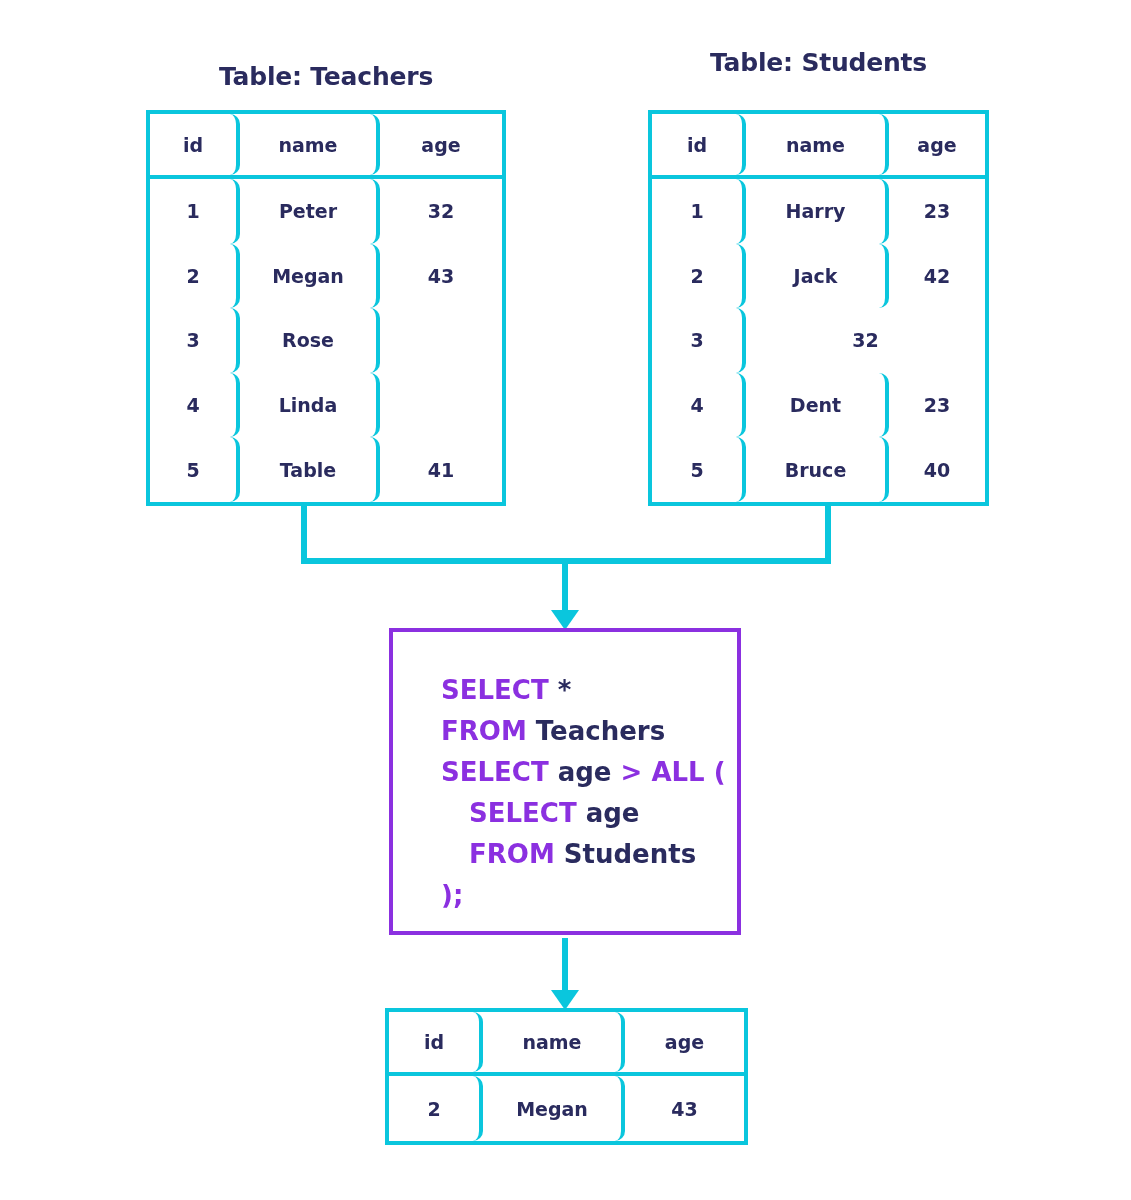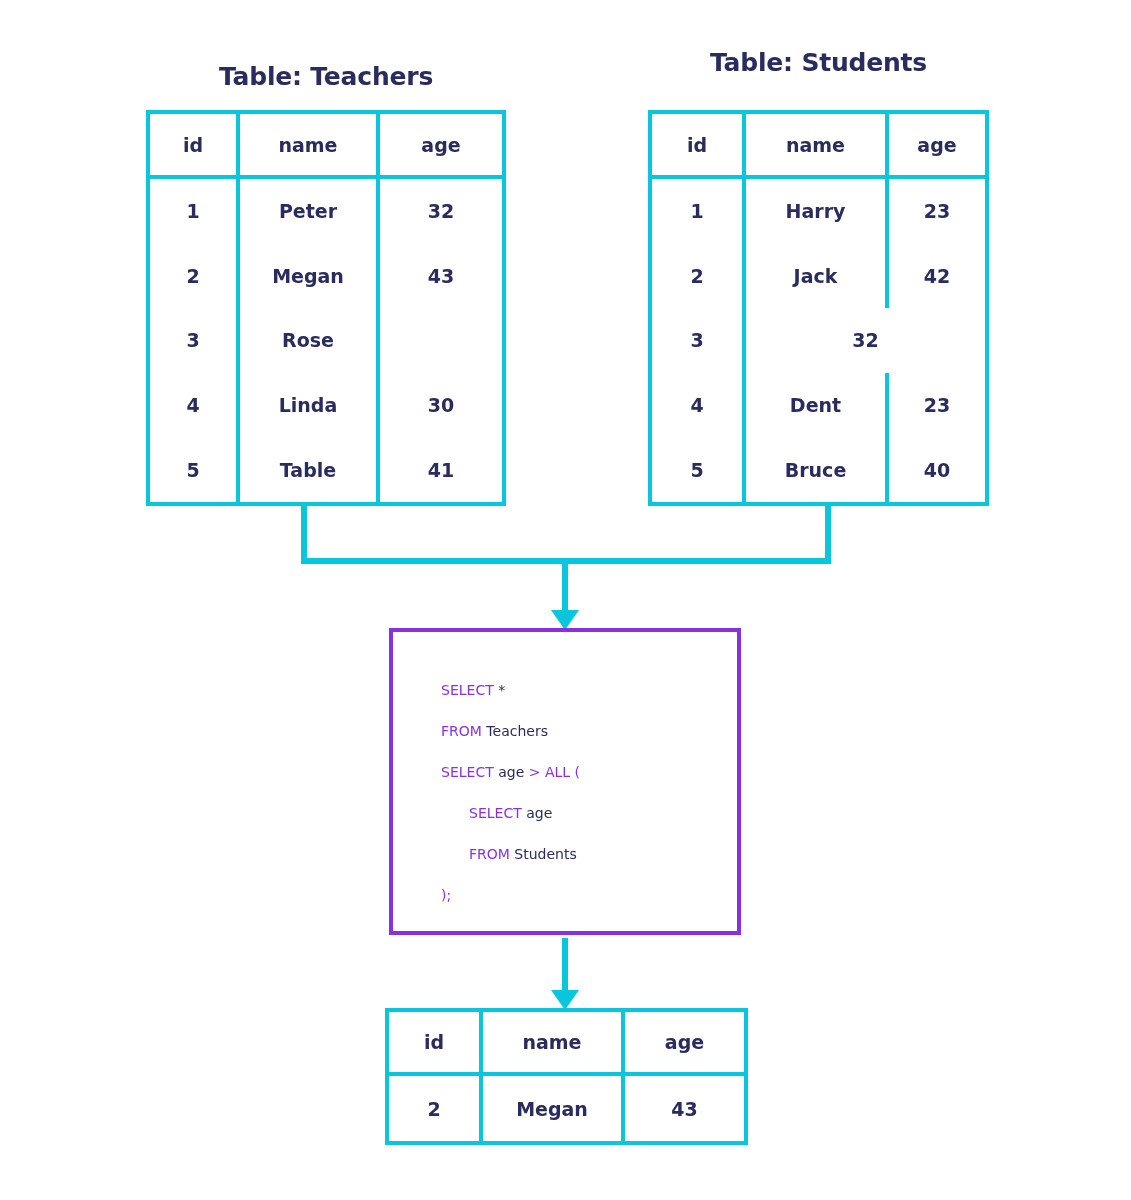--- a/index.html
+++ b/index.html
@@ -55,20 +55,21 @@
   }
   .sqltable .tcell {
     box-sizing: border-box;
     display: flex;
     align-items: center;
     justify-content: center;
     font-size: 19px;
     font-weight: 700;
     color: #2a2b5e;
     white-space: nowrap;
+    border-radius: 10px;
   }
   .sqltable .tcell.sep-r {
     border-right: 4px solid #0ac6dd;
   }
 
   
   #table-teachers {
     left: 146px; top: 110px;
     width: 360px; height: 396px;
   }
@@ -132,22 +133,22 @@
     left: 389px; top: 628px;
     width: 352px; height: 307px;
     box-sizing: border-box;
     border: 4px solid #8b30e0;
     background: transparent;
   }
   .sql-code {
     position: absolute;
     left: 48px;
     top: 38px;
-    font-size: 14px;
-    font-weight: 400;
+    font-size: 26px;
+    font-weight: 700;
     line-height: 41px;
     white-space: nowrap;
     color: #2a2b5e;
   }
   .sql-line { display: block; }
   .sql-line.indent { padding-left: 28px; }
   .kw { color: #8b30e0; }
   .id { color: #2a2b5e; }
 </style>
 </head>
@@ -173,21 +174,20 @@
       <div class="tcell c-name sep-r">Megan</div>
       <div class="tcell c-age">43</div>
     </div>
     <div class="trow body">
       <div class="tcell c-id sep-r">3</div>
       <div class="tcell c-name sep-r">Rose</div>
     </div>
     <div class="trow body">
       <div class="tcell c-id sep-r">4</div>
       <div class="tcell c-name sep-r">Linda</div>
-      <div class="tcell c-age">30</div>
     </div>
     <div class="trow body">
       <div class="tcell c-id sep-r">5</div>
       <div class="tcell c-name sep-r">Table</div>
       <div class="tcell c-age">41</div>
     </div>
   </div>
 
   <div class="tbl-title" id="title-students">Table: Students</div>
 

